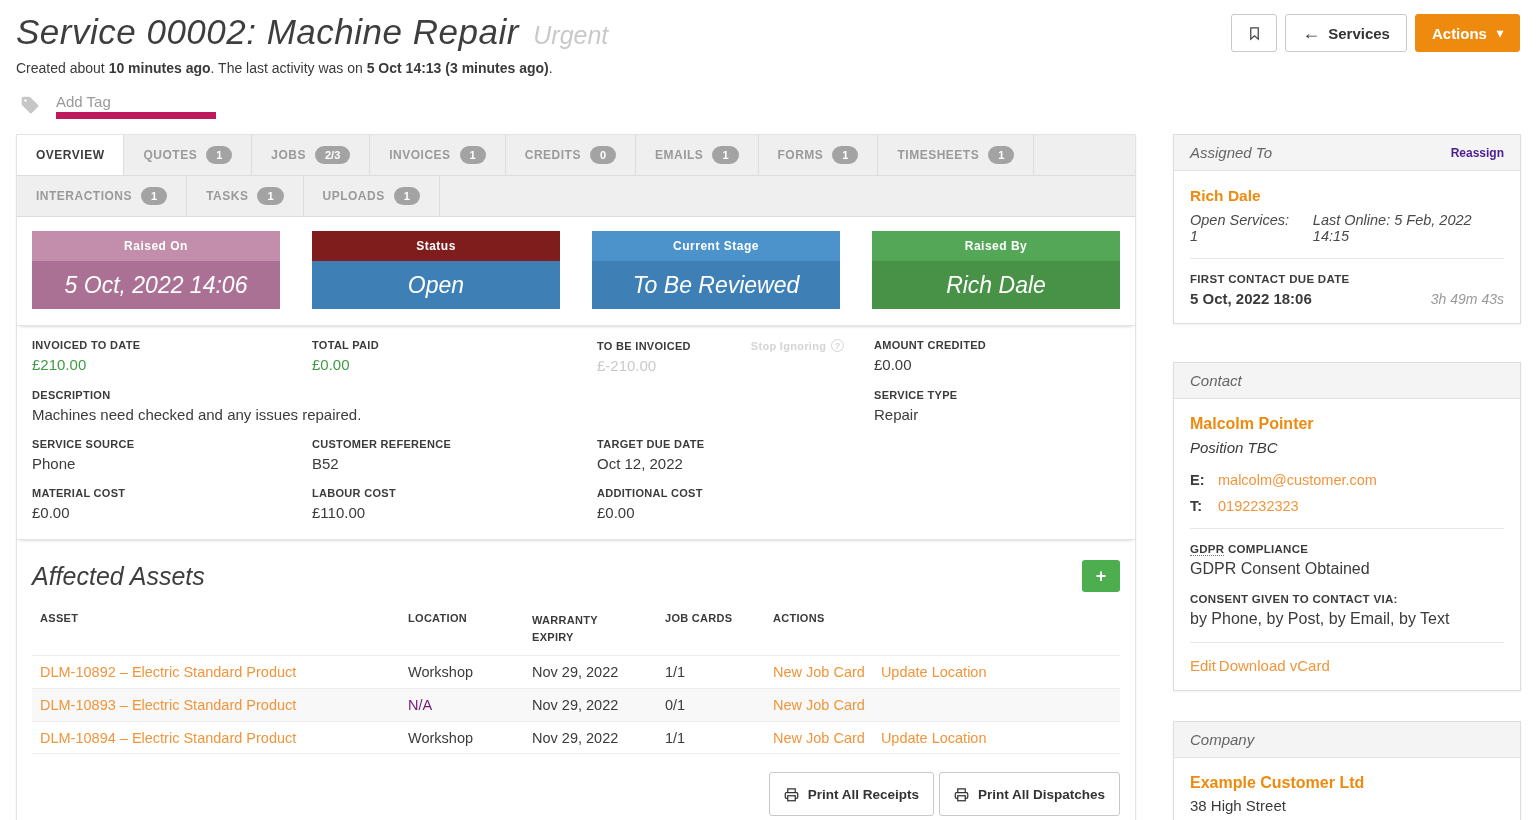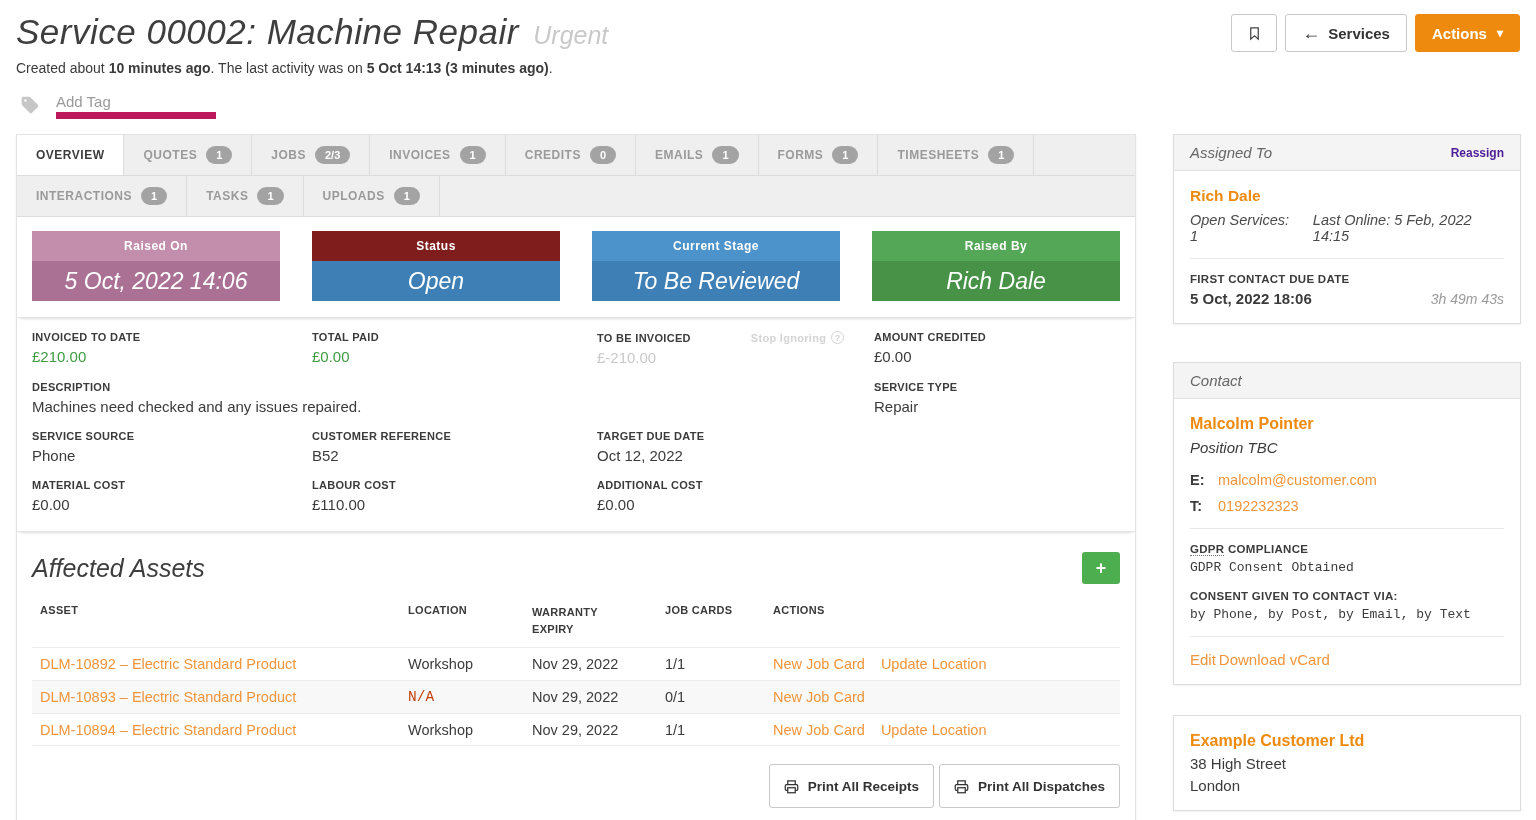--- a/index.html
+++ b/index.html
@@ -43,21 +43,21 @@
   .tab.active { background:#fff; color:#3c3c3c; }
   .tab-badge { background:#a3a3a3; color:#fff; font-size:11px; font-weight:bold;
                padding:3px 10px; border-radius:11px; letter-spacing:0; }
 
   
   .cards { display:grid; grid-template-columns:repeat(4,1fr); gap:32px;
            padding:14px 15px 16px; border-bottom:1px solid #e5e5e5;
            box-shadow:0 3px 3px -3px rgba(0,0,0,.25); }
   .card { text-align:center; }
   .card-h { height:30px; line-height:30px; color:#fff; font-size:12px; font-weight:bold; letter-spacing:.5px; }
-  .card-b { height:40px; display:flex; align-items:center; justify-content:center;
+  .card-b { height:48px; display:flex; align-items:center; justify-content:center;
             color:#fff; font-size:23px; font-style:italic; font-weight:300; }
 
   
   .details { padding:13px 15px 18px; border-bottom:1px solid #e5e5e5;
              box-shadow:0 3px 3px -3px rgba(0,0,0,.25); }
   .d-row { display:grid; grid-template-columns:280px 285px 277px 1fr; margin-bottom:15px; }
   .d-row:last-child { margin-bottom:0; }
   .fld-label { font-size:11px; font-weight:bold; letter-spacing:.3px; color:#3b3b3b;
                text-transform:uppercase; margin-bottom:5px; }
   .fld-value { font-size:15px; color:#3b3b3b; }
@@ -81,21 +81,21 @@
               padding:4px 0 10px; }
   .th { font-size:11px; font-weight:bold; letter-spacing:.3px; color:#3b3b3b;
         text-transform:uppercase; padding-left:8px; }
   .th-wrap { display:block; max-width:80px; line-height:1.5; }
   .tbl-row { display:grid; grid-template-columns:368px 124px 133px 108px 1fr;
              align-items:center; height:33px; border-top:1px solid #ececec; font-size:14.5px; }
   .tbl-row:last-child { border-bottom:1px solid #ececec; }
   .tbl-row:nth-child(odd) { background:#f8f8f8; }
   .td { padding-left:8px; }
   a.lnk { color:#f0953b; text-decoration:none; cursor:pointer; }
-  .muted { color:#c2410c;font-family:Liberation Mono, monospace; }
+  .muted { color:#701a75; }
   .actions-cell { display:flex; gap:16px; }
   .print-row { display:flex; justify-content:flex-end; gap:5px; margin-top:18px; }
   .btn-print { height:44px; padding:0 14px; font-size:13.5px; gap:9px; }
   .print-ic { width:15px; height:15px; }
 
   
   .sp { border:1px solid #ddd; background:#fff; box-shadow:0 1px 2px rgba(0,0,0,.06); }
   .sp + .sp { margin-top:38px; }
   .sp-head { background:#f4f4f4; border-bottom:1px solid #e2e2e2; padding:9px 16px;
              display:flex; justify-content:space-between; align-items:center; }
@@ -108,21 +108,21 @@
   hr.div { border:none; border-top:1px solid #e8e8e8; margin:14px 0; }
   .due-row { display:flex; justify-content:space-between; align-items:baseline; margin-top:5px; }
   .due-date { font-weight:bold; font-size:15px; }
   .countdown { font-style:italic; font-size:14px; color:#9a9a9a; }
   .pos { font-style:italic; font-size:15px; margin-top:6px; }
   .c-row { display:flex; margin-top:10px; font-size:14.5px; }
   .c-key { font-weight:bold; width:28px; }
   .c-val { color:#f0953b; text-decoration:none; cursor:pointer; }
   .g-label { font-size:11.5px; font-weight:bold; letter-spacing:.3px; text-transform:uppercase; margin-bottom:5px; }
   .dotted-u { border-bottom:1px dotted #777; }
-  .g-val { font-size:13px;font-family:Liberation Mono, monospace; }
+  .g-val { font-size:16px; }
   .g-block { margin-top:15px; }
   .links-row { display:flex; gap:3px; font-size:15px; }
   .addr { font-size:15px; margin-top:5px; }
 </style>
 </head>
 <body>
 
 <div class="hdr">
   <div class="title-row">
     <div>
@@ -402,20 +402,23 @@
         </div>
         <hr class="div">
         <div class="links-row">
           <a class="lnk">Edit</a>
           <a class="lnk">Download vCard</a>
         </div>
       </div>
     </div>
 
     <div class="sp" style="margin-top:30px">
+      <div class="sp-head">
+        <span class="sp-head-title">Company</span>
+      </div>
       <div class="sp-body">
         <a class="orange-name" style="font-size:16px">Example Customer Ltd</a>
         <div class="addr">38 High Street</div>
         <div class="addr">London</div>
       </div>
     </div>
   </aside>
 </div>
 
 </body></html>

